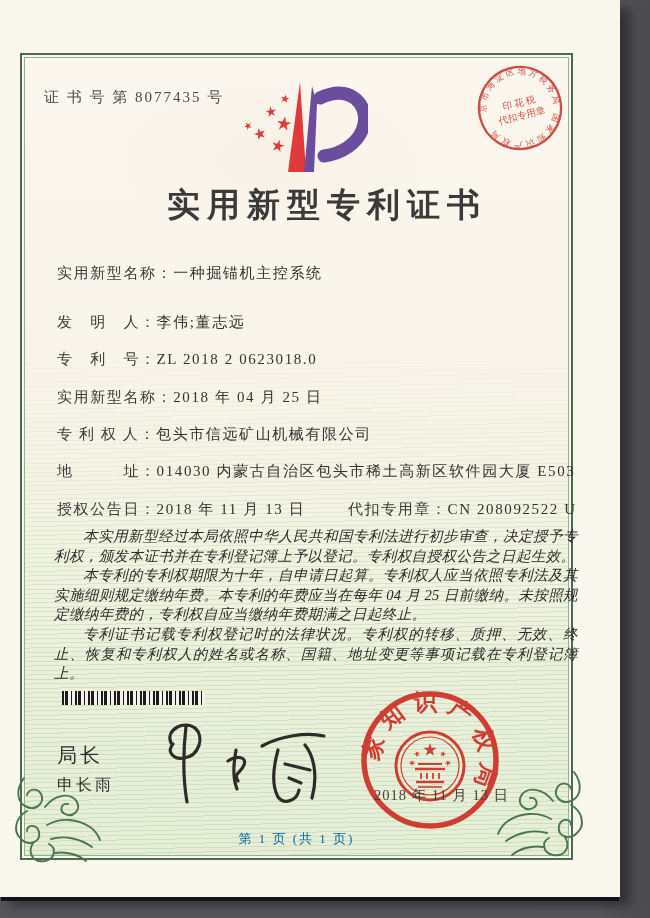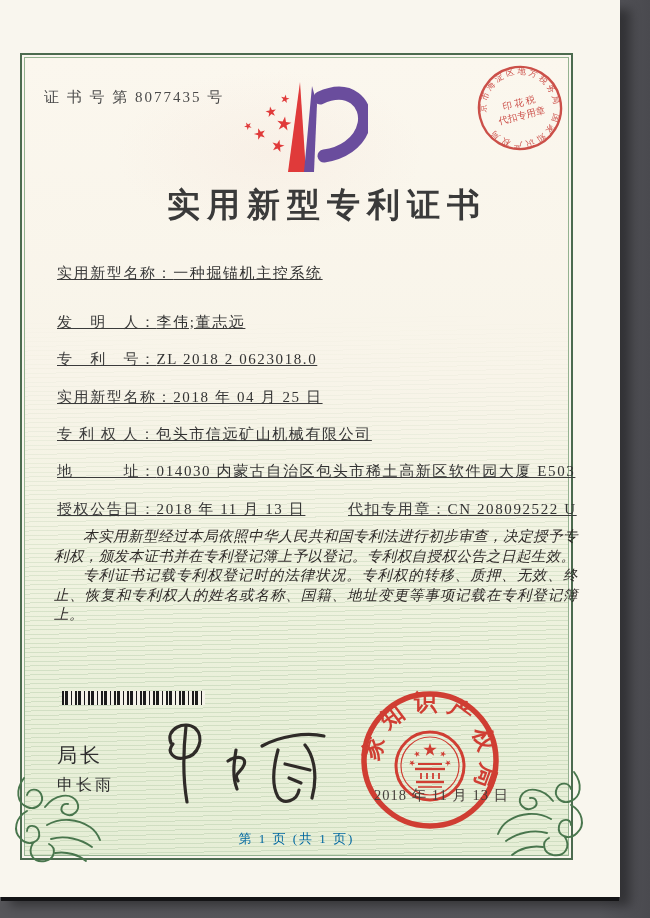--- a/index.html
+++ b/index.html
@@ -30,21 +30,21 @@
     -webkit-mask-image:linear-gradient(180deg,transparent 0%,transparent 32%,#000 72%);
     mask-image:linear-gradient(180deg,transparent 0%,transparent 32%,#000 72%);
   }
   .cert-no{position:absolute;left:44px;top:88px;font-size:15px;color:#4a4a4a;letter-spacing:2px;}
   .logo{position:absolute;left:238px;top:82px;}
   .tax-stamp{position:absolute;left:470px;top:58px;opacity:.92;}
   .title{
     position:absolute;left:20px;top:183px;width:614px;text-align:center;
     font-size:33px;font-weight:700;letter-spacing:7px;color:#3a3a3a;
   }
-  .field-row{position:absolute;left:57px;font-size:15px;color:#3b3b3b;letter-spacing:1.6px;white-space:pre;text-decoration:underline;}
+  .field-row{position:absolute;left:57px;font-size:15px;color:#3b3b3b;letter-spacing:1.6px;white-space:pre;}
   .field-row .val{color:#333;}
   .body-text{
     position:absolute;left:54px;top:527px;width:524px;
     font-size:14.5px;line-height:19.6px;color:#2e2a28;
     font-style:italic;letter-spacing:.4px;text-align:justify;
   }
   .body-text p{margin:0;text-indent:2em;}
   .barcode{
     position:absolute;left:62px;top:691px;width:143px;height:14px;
     background:repeating-linear-gradient(90deg,#1c1c1c 0 2px,#f4f2e8 2px 3px,#1c1c1c 3px 6px,#f4f2e8 6px 9px,#1c1c1c 9px 10px,#f4f2e8 10px 13px);
@@ -115,20 +115,21 @@
   <div class="field-row" style="top:313px"><span>发　明　人：</span><span class="val">李伟;董志远</span></div>
   <div class="field-row" style="top:350px"><span>专　利　号：</span><span class="val">ZL 2018 2 0623018.0</span></div>
   <div class="field-row" style="top:388px"><span>实用新型名称：</span><span class="val">2018 年 04 月 25 日</span></div>
   <div class="field-row" style="top:425px"><span>专 利 权 人：</span><span class="val">包头市信远矿山机械有限公司</span></div>
   <div class="field-row" style="top:462px"><span>地　　　址：</span><span class="val">014030 内蒙古自治区包头市稀土高新区软件园大厦 E503</span></div>
   <div class="field-row" style="top:500px"><span>授权公告日：</span><span class="val">2018 年 11 月 13 日</span></div>
   <div class="field-row" style="top:500px;left:348px"><span>代扣专用章：</span><span class="val">CN 208092522 U</span></div>
 
   <div class="body-text">
     <p>本实用新型经过本局依照中华人民共和国专利法进行初步审查，决定授予专利权，颁发本证书并在专利登记簿上予以登记。专利权自授权公告之日起生效。</p>
+    <p>本专利的专利权期限为十年，自申请日起算。专利权人应当依照专利法及其实施细则规定缴纳年费。本专利的年费应当在每年 04 月 25 日前缴纳。未按照规定缴纳年费的，专利权自应当缴纳年费期满之日起终止。</p>
     <p>专利证书记载专利权登记时的法律状况。专利权的转移、质押、无效、终止、恢复和专利权人的姓名或名称、国籍、地址变更等事项记载在专利登记簿上。</p>
   </div>
 
   <div class="barcode"></div>
 
   <div class="sig-title">局长</div>
   <div class="sig-name">申长雨</div>
 
   <svg class="signature" width="190" height="100" viewBox="0 0 190 100">
     <g fill="none" stroke="#2f2b28" stroke-width="3.2" stroke-linecap="round">

